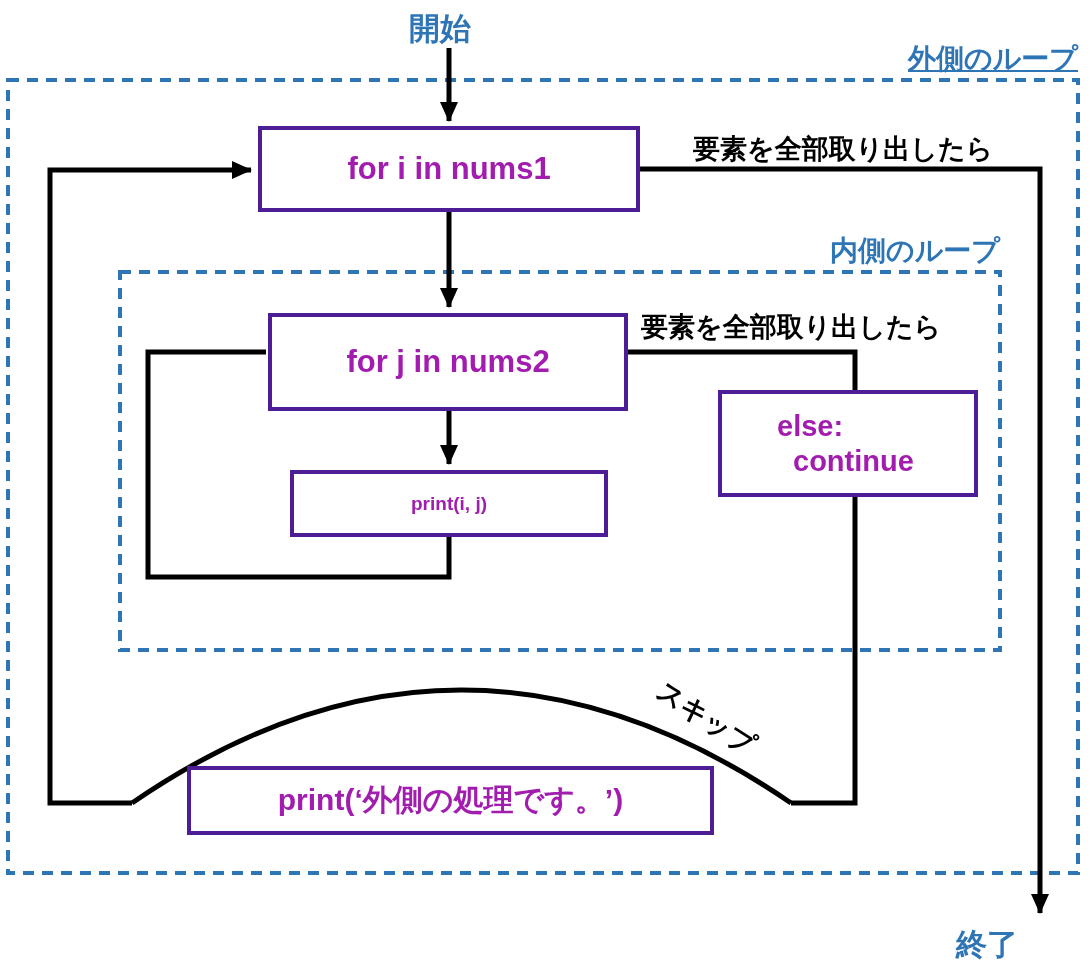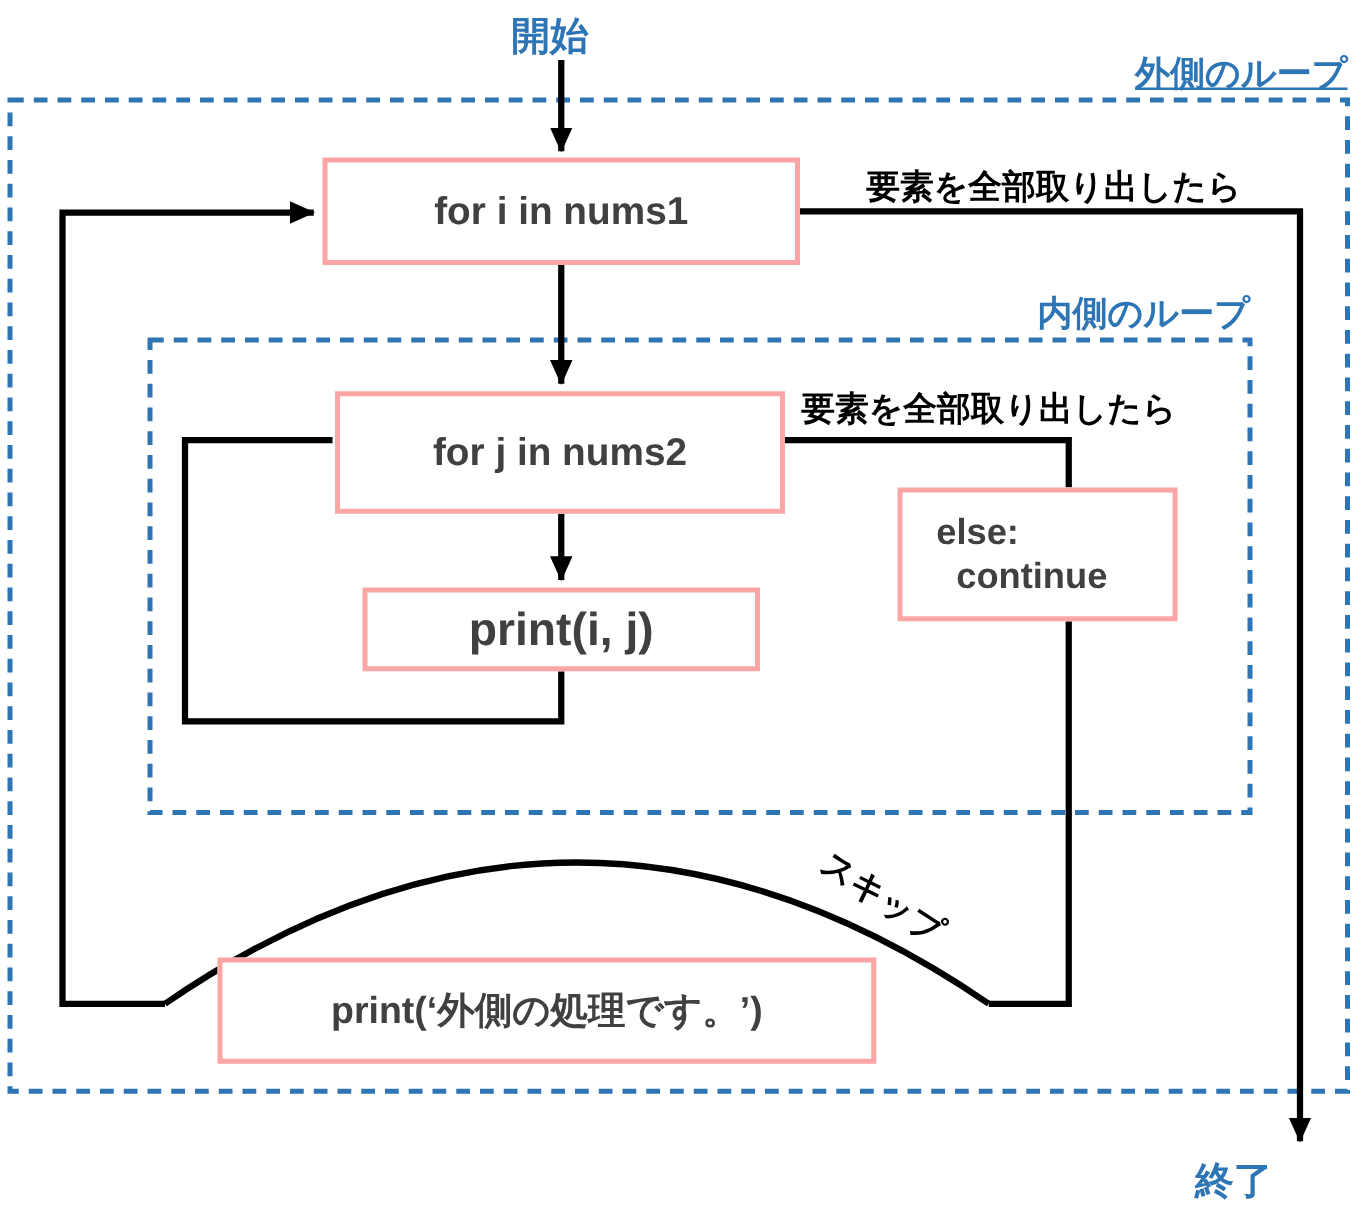--- a/index.html
+++ b/index.html
@@ -17,47 +17,47 @@
   }
   #wires {
     position: absolute;
     left: 0; top: 0;
     width: 1090px;
     height: 980px;
   }
   .node {
     position: absolute;
     box-sizing: border-box;
-    border: 4px solid #fca5a5;
+    border: 4px solid #4c1d95;
     background: #ffffff;
     display: flex;
     align-items: center;
     justify-content: center;
-    color: #404040;
+    color: #a21caf;
     font-weight: bold;
     text-align: center;
   }
   .lbl {
     position: absolute;
     font-weight: bold;
     white-space: nowrap;
   }
   .blue { color: #2E75B6; }
   .black { color: #000000; }
 
   #box-for-outer  { left: 258px; top: 126px; width: 382px; height: 86px; font-size: 31px; }
   #box-for-inner  { left: 268px; top: 313px; width: 360px; height: 98px; font-size: 31px; }
-  #box-print-ij   { left: 290px; top: 470px; width: 318px; height: 67px; font-size: 37px; }
-  #box-print-outer{ left: 174px; top: 766px; width: 527px; height: 85px; font-size: 30px; }
+  #box-print-ij   { left: 290px; top: 470px; width: 318px; height: 67px; font-size: 19px; }
+  #box-print-outer{ left: 187px; top: 766px; width: 527px; height: 69px; font-size: 30px; }
   #box-else {
-    left: 718px; top: 390px; width: 224px; height: 107px;
+    left: 718px; top: 390px; width: 260px; height: 107px;
     flex-direction: column;
     align-items: flex-start;
     justify-content: center;
-    padding-left: 27px;
+    padding-left: 55px;
     font-size: 29px;
     line-height: 35px;
     text-align: left;
   }
   #box-else .else-line2 { margin-left: 16px; }
 
   #lbl-start { left: 409px; top: 8px;  width: 80px;  font-size: 31px; }
   #lbl-end   { left: 950px; top: 924px; width: 74px; text-align: center; font-size: 31px; }
   #lbl-outer-loop { left: 880px; top: 40px;  width: 198px; text-align: right; font-size: 28px; text-decoration: underline; }
   #lbl-inner-loop { left: 802px; top: 232px; width: 198px; text-align: right; font-size: 28px; }

